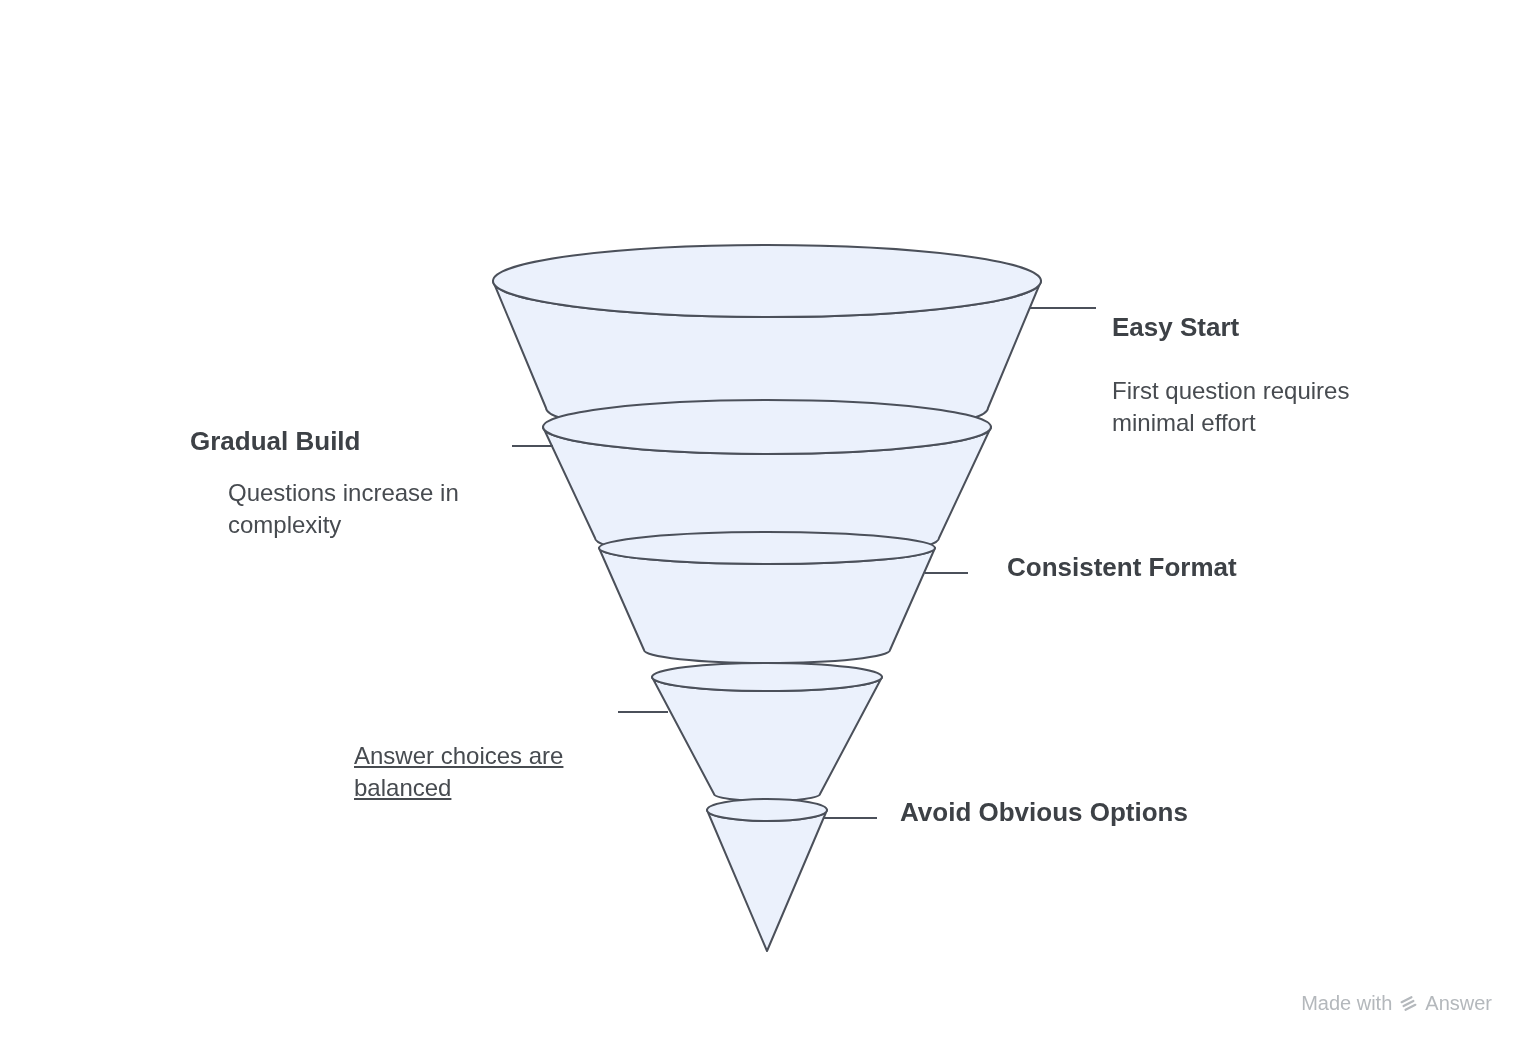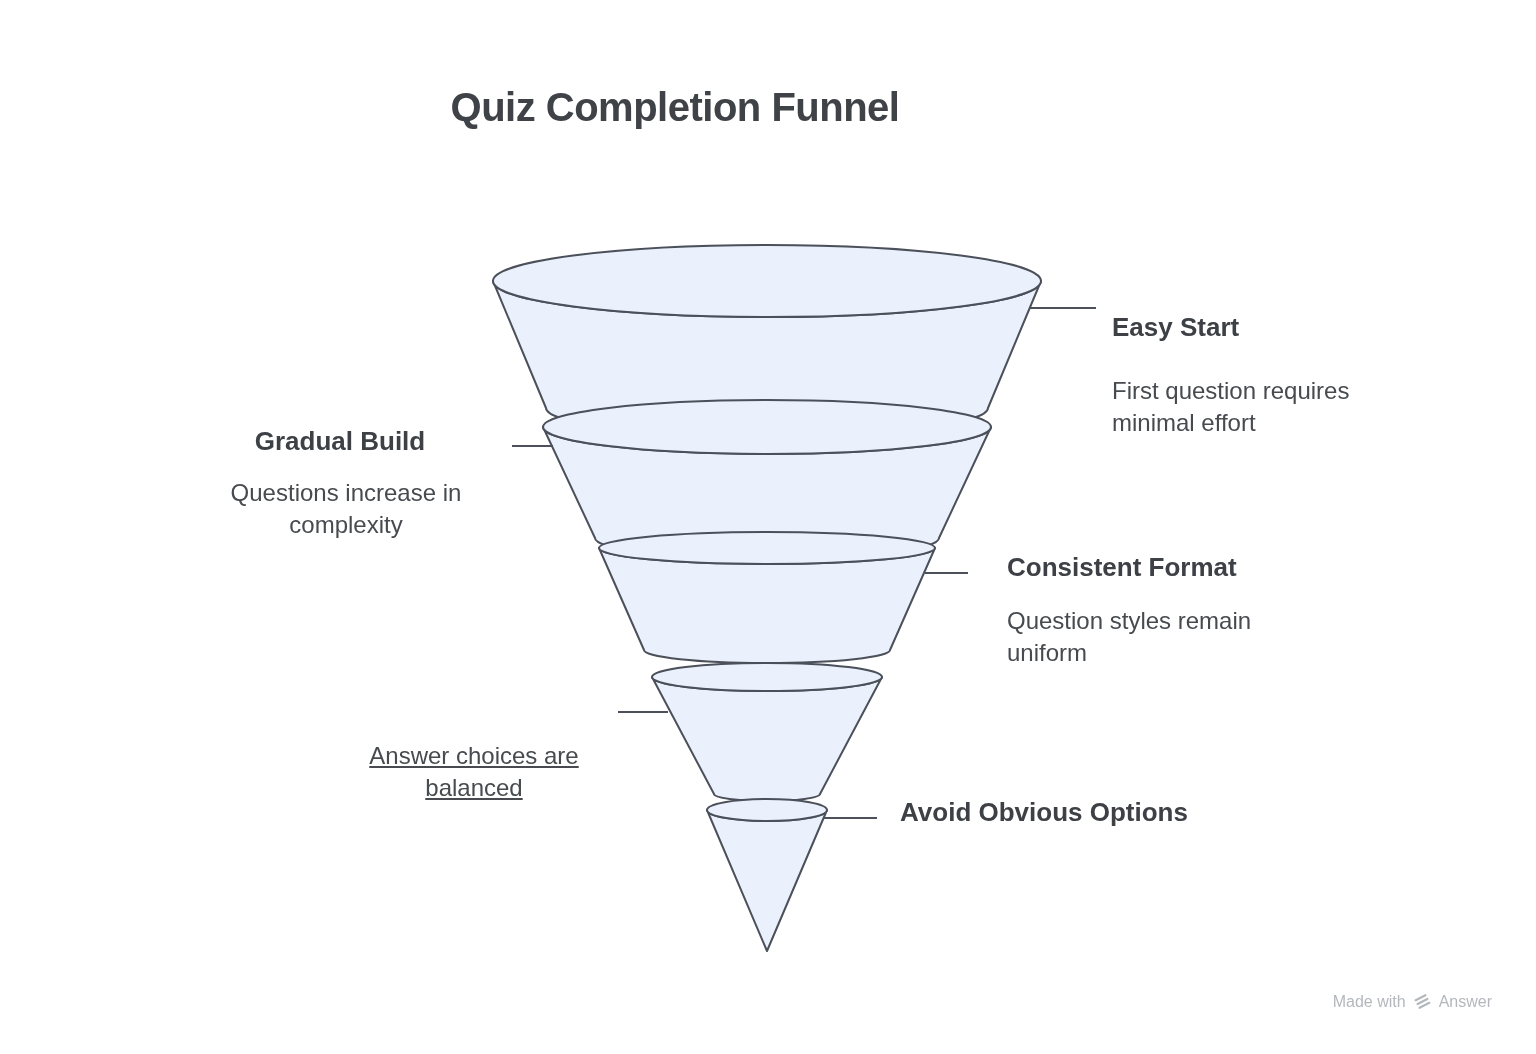--- a/index.html
+++ b/index.html
@@ -28,37 +28,36 @@
     font-size:26px;line-height:30px;
     font-weight:bold;
     color:#3D4146;
     white-space:nowrap;
   }
   .stage-desc{
     position:absolute;
     font-size:24px;line-height:32px;
     color:#474B50;
   }
-  .align-right{text-align:center;}
+  .align-right{text-align:left;}
   .watermark{
     position:absolute;
     left:1280px;top:992px;width:212px;
     display:flex;align-items:center;justify-content:flex-end;
     gap:7px;
-    font-size:16px;color:#B4B8BC;
+    font-size:20px;color:#B4B8BC;
     white-space:nowrap;
   }
   .watermark .napkin-icon{display:inline-block;width:19px;height:19px;}
 </style>
 </head>
 <body>
 
 <div class="canvas">
 
-  <div class="title">Quiz Completion Funnel</div>
 
   <svg class="funnel" width="1536" height="1054" viewBox="0 0 1536 1054">
 
     <path class="seg" d="M 493,281 L 546,408 A 221 28 0 0 0 988,408 L 1041,281 A 274 36 0 0 1 493,281 Z"></path>
     <ellipse class="seg" cx="767" cy="281" rx="274" ry="36"></ellipse>
 
     <path class="seg" d="M 543,427 L 595,538 A 172 21 0 0 0 939,538 L 991,427 A 224 27 0 0 1 543,427 Z"></path>
     <ellipse class="seg" cx="767" cy="427" rx="224" ry="27"></ellipse>
 
     <path class="seg" d="M 599,548 L 644,650 A 123 13 0 0 0 890,650 L 935,548 A 168 16 0 0 1 599,548 Z"></path>
@@ -74,24 +73,23 @@
     <line class="conn" x1="512" y1="446" x2="553" y2="446"></line>
     <line class="conn" x1="925" y1="573" x2="968" y2="573"></line>
     <line class="conn" x1="618" y1="712" x2="668" y2="712"></line>
     <line class="conn" x1="824" y1="818" x2="877" y2="818"></line>
   </svg>
 
   <div class="stage-label" style="left:1112px;top:286px;margin-top:26px;">Easy Start</div>
   <div class="stage-desc" style="left:1112px;top:337px;width:272px;margin-top:38px;">First question requires minimal effort</div>
 
   <div class="stage-label align-right" style="left:190px;top:426px;width:300px;">Gradual Build</div>
-  <div class="stage-desc align-right" style="left:216px;top:477px;width:260px;">Questions increase in complexity</div>
+  <div class="stage-desc align-right" style="left:228px;top:477px;width:260px;">Questions increase in complexity</div>
 
   <div class="stage-label" style="left:1007px;top:552px;">Consistent Format</div>
-  <div class="stage-desc" style="left:1007px;top:605px;width:272px;">Question styles remain uniform</div>
 
   <div class="stage-desc align-right" style="left:354px;top:740px;width:240px;text-decoration:underline;">Answer choices are balanced</div>
 
   <div class="stage-label" style="left:900px;top:797px;">Avoid Obvious Options</div>
 
   <div class="watermark">
     <span>Made with</span>
     <span class="napkin-icon">
       <svg width="19" height="19" viewBox="0 0 19 19">
         <g transform="rotate(-27 9.5 9.5)" stroke="#B4B8BC" stroke-width="2.2" stroke-linecap="round">

